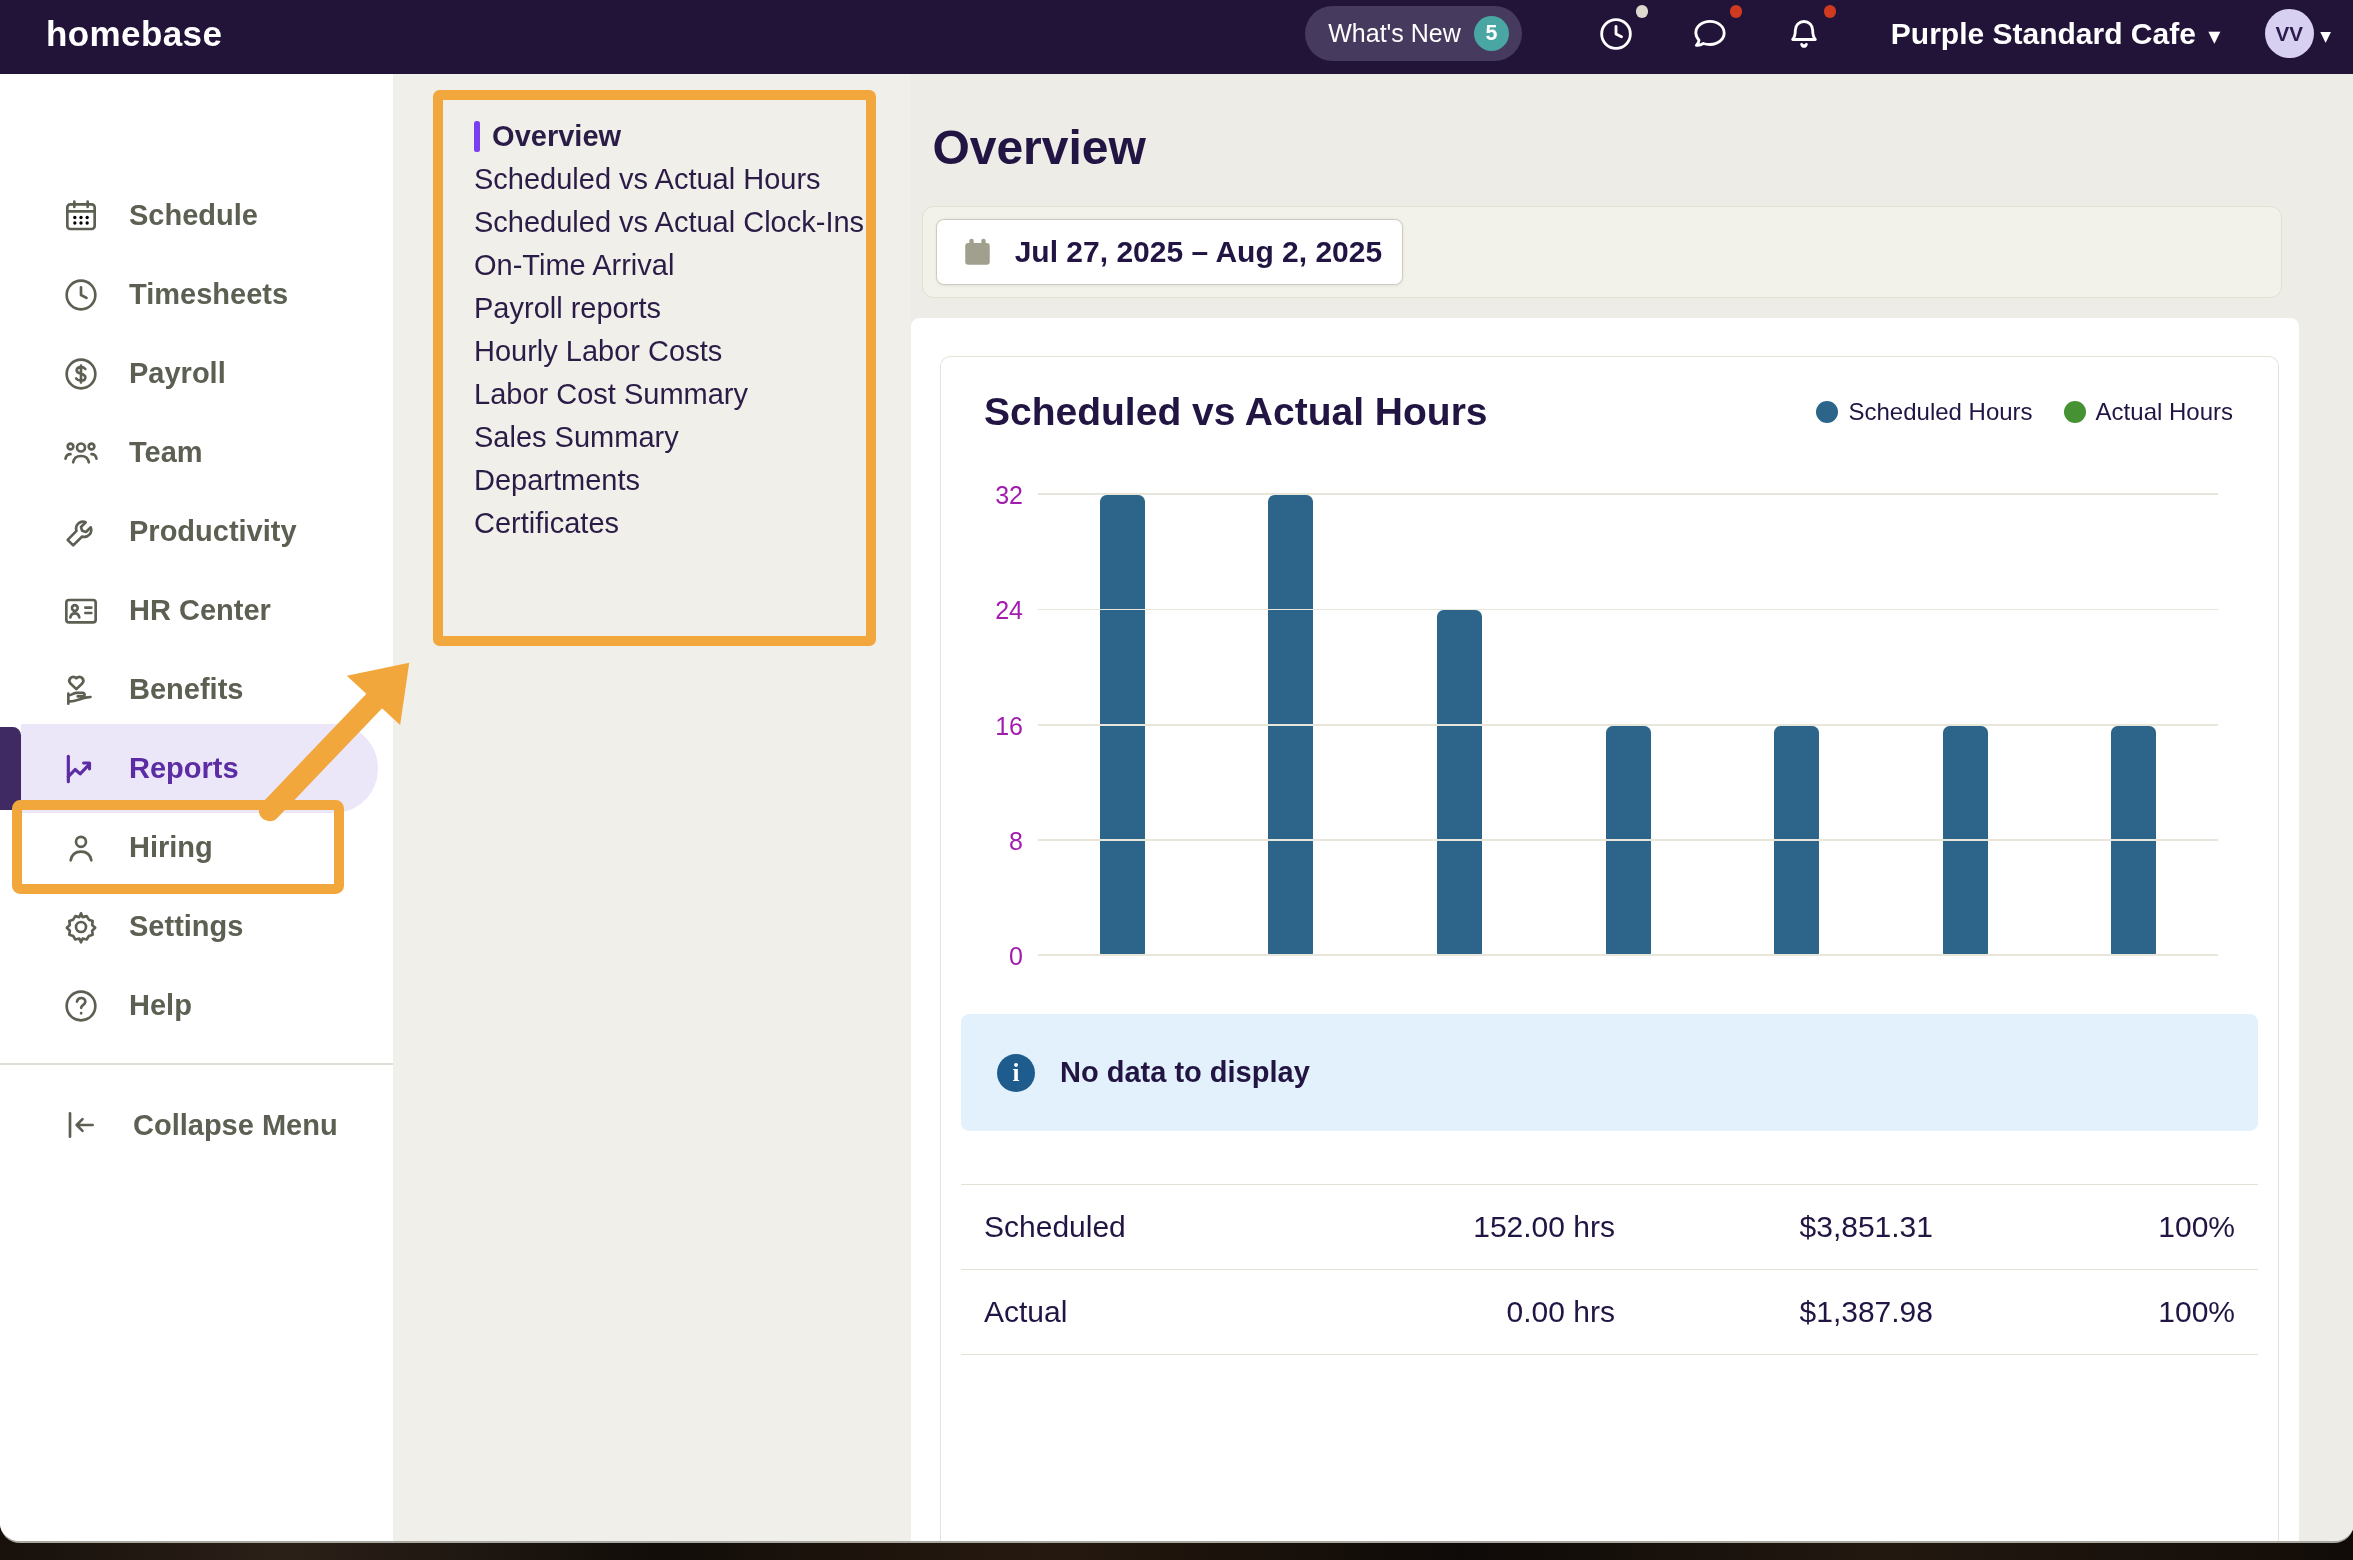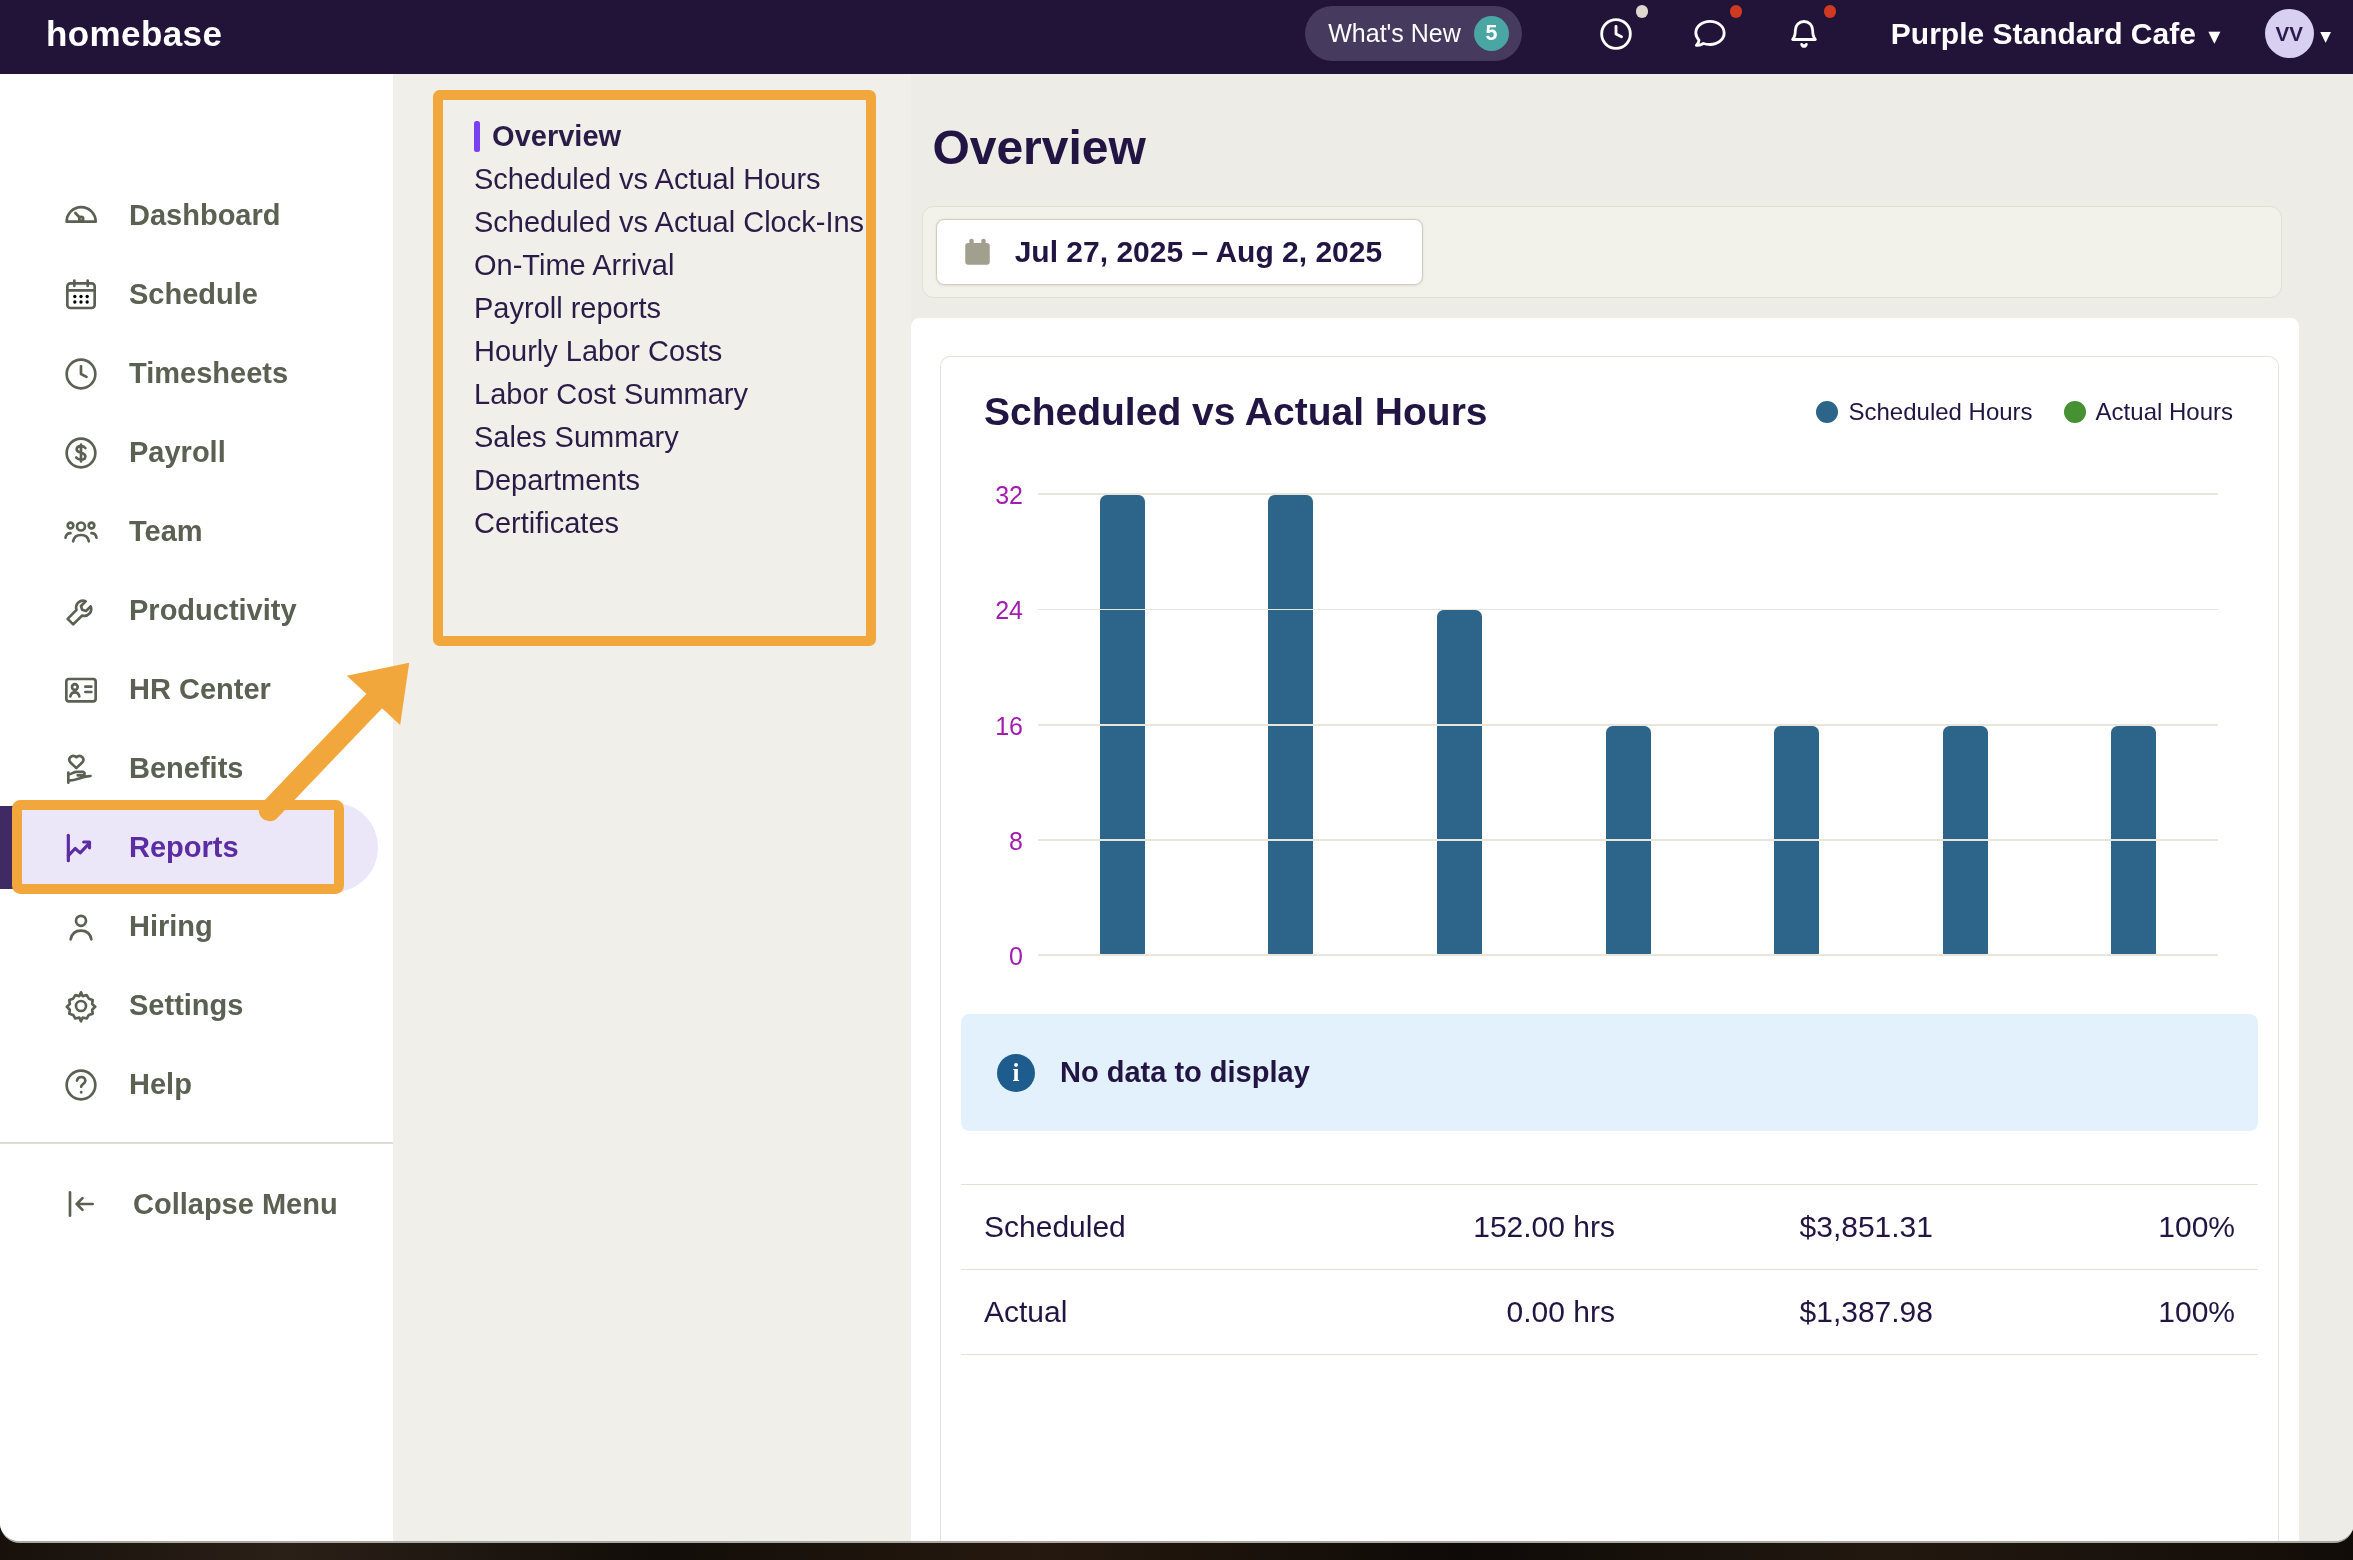--- a/index.html
+++ b/index.html
@@ -66,21 +66,21 @@
     color:#2b1c47; cursor:pointer; white-space:nowrap; }
   .sm-item.active { font-weight:bold; }
   .sm-bar { width:5.8px; height:31px; background:#7b3ff2; border-radius:2.5px; margin-right:12.3px; }
 
   
   .main { flex:1; display:flex; flex-direction:column; position:relative; background:#edece6; }
   .page-title { font-size:48px; font-weight:bold; color:#221543; margin:46px 0 0 21.4px; }
   .toolbar { margin:31px 72px 0 10.7px; height:92px; background:#f2f1ea;
     border:1.6px solid #e1e0d3; border-radius:11.5px; display:flex; align-items:center; padding:0 13px; }
   .date-btn { height:66px; background:#fff; border:1.6px solid #cdccbe; border-radius:8.2px;
-    display:flex; align-items:center; gap:20px; padding:0 40px 0 23px; cursor:pointer;
+    display:flex; align-items:center; gap:20px; padding:0 20px 0 23px; cursor:pointer;
     box-shadow:0 0.8px 2.5px rgba(60,60,50,.10); font-family:inherit; }
   .date-btn svg { width:35px; height:35px; }
   .date-txt { font-size:30px; font-weight:bold; color:#221543; }
 
   .report-panel { margin:20px 55px 0 0; background:#fff; border-radius:8.2px 8.2px 0 0;
     flex:1; padding:38px 20px 0 29px; }
   .card { border:1.6px solid #e6e4d9; border-bottom:none; border-radius:10px 10px 0 0;
     padding:33px 20px 0 20px; height:100%; }
 
   .chart-head { display:flex; align-items:center; padding:0 25px 0 23px; }
@@ -162,30 +162,20 @@
         <div class="avatar">VV</div>
         <span class="caret">▾</span>
       </div>
     </div>
   </header>
 
   <div class="cols">
 
     <nav class="sidebar" id="sidebar">
       <div class="anno anno-reports"></div>
-    <div class="sb-item">
-          <span class="ic">
-            <svg viewBox="0 0 24 24">
-              <path d="M3.4 15.4a8.7 8.7 0 0 1 17.4 0Z"></path>
-              <path d="M8.6 10.2l2.6 2.7"></path>
-              <circle cx="12.1" cy="13.7" r="1.2"></circle>
-            </svg>
-          </span>
-          <span class="lb">Dashboard</span>
-        </div>
         <div class="sb-item">
           <span class="ic">
             <svg viewBox="0 0 24 24">
               <rect x="3.8" y="5" width="16.4" height="14.8" rx="1.8"></rect>
               <path d="M8 3.4v3.2M16 3.4v3.2M3.8 9.2h16.4"></path>
               <g fill="currentColor" stroke="none">
                 <circle cx="8.3" cy="12.9" r="1"></circle>
                 <circle cx="12" cy="12.9" r="1"></circle>
                 <circle cx="15.7" cy="12.9" r="1"></circle>
                 <circle cx="8.3" cy="16.2" r="1"></circle>

